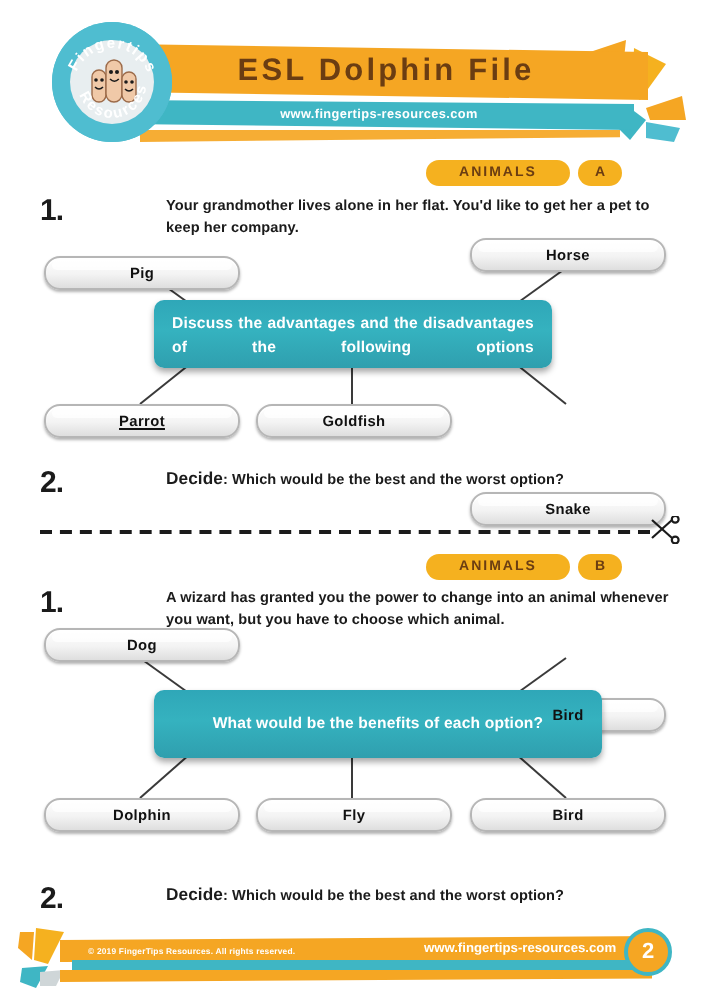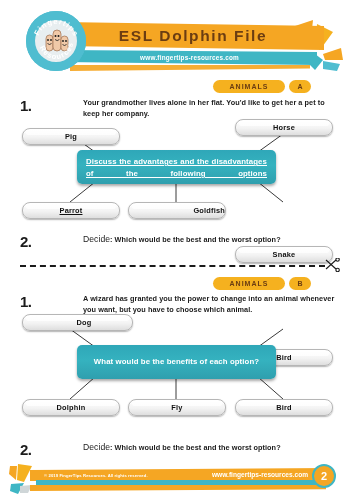--- a/index.html
+++ b/index.html
@@ -62,21 +62,21 @@
   .q-num{
     font-size:15px;font-weight:bold;color:#1b1b1b;line-height:1;
     width:16px;flex:none;padding-top:1px;letter-spacing:-.5px;
   }
   .q-text{
     font-size:7.3px;color:#1b1b1b;line-height:1.55;font-weight:bold;
     letter-spacing:.05px;
     margin-left:47px;
   }
   .q-decide .q-text{font-size:7.3px;}
-  .decide-word{font-size:8.6px;font-weight:normal;}
+  .decide-word{font-size:8.6px;font-weight:bold;}
 
   
   .pill{
     position:absolute;height:15px;border-radius:8px;
     background:linear-gradient(#ffffff,#f3f3f3 55%,#dedede);
     border:1px solid #b6b6b6;
     box-shadow:0 1px 1.5px rgba(0,0,0,.30), inset 0 1px 0 #ffffff;
     display:flex;align-items:center;justify-content:center;
     font-size:7.4px;font-weight:bold;color:#111111;letter-spacing:.2px;
   }
@@ -87,21 +87,21 @@
   .pill span{position:relative;z-index:2;}
 
   
   .cbox{
     position:absolute;border-radius:5px;
     background:linear-gradient(#2fa7b8,#35b2bf 45%,#2f9fae);
     box-shadow:0 2px 3px rgba(0,0,0,.35);
     color:#ffffff;font-size:7.8px;font-weight:bold;line-height:1.55;
     padding:6px 9px;box-sizing:border-box;letter-spacing:.1px;
   }
-  .cbox.justify{text-align:justify;text-decoration:underline;}
+  .cbox.justify{text-align:justify;}
   .cbox.justify>span{display:block;text-align-last:justify;}
   .cbox.center{text-align:center;display:flex;align-items:center;justify-content:center;}
 
   .conn{position:absolute;left:0;top:0;width:353px;height:500px;pointer-events:none;}
 
   
   .cutline{
     position:absolute;left:20px;top:265px;width:305px;height:0;
     border-top:2.2px dashed #1b1b1b;
   }
@@ -224,21 +224,21 @@
     <span>Horse</span>
   </div>
 
   <div class="cbox justify" style="left:77px;top:150px;width:199px;height:34px;">
     <span>Discuss the advantages and the disadvantages of the following options</span>
   </div>
 
   <div class="pill" style="left:22px;top:202px;width:96px;text-decoration:underline;">
     <span>Parrot</span>
   </div>
-  <div class="pill" style="left:128px;top:202px;width:96px;justify-content:flex-end;">
+  <div class="pill" style="left:128px;top:202px;width:96px;">
     <span>Goldfish</span>
   </div>
   <div class="pill" style="left:235px;top:202px;width:96px;margin-top:44px;">
     <span>Snake</span>
   </div>
 
   <div class="q q-decide" style="left:20px;top:233px;width:320px;">
     <div class="q-num">2.</div>
     <div class="q-text">
       <span class="decide-word">Decide</span><span>: Which would be the best and the worst option?</span>
@@ -258,28 +258,28 @@
   <div class="tag-row" style="left:213px;top:277px;">
     <div class="tag-main">ANIMALS</div>
     <div class="tag-letter">B</div>
   </div>
 
   <div class="q" style="left:20px;top:293px;width:320px;">
     <div class="q-num">1.</div>
     <div class="q-text">A wizard has granted you the power to change into an animal whenever you want, but you have to choose which animal.</div>
   </div>
 
-  <div class="pill" style="left:22px;top:314px;width:96px;padding-left:13px;">
+  <div class="pill" style="left:22px;top:314px;width:96px;">
     <span>Dog</span>
   </div>
   <div class="pill" style="left:235px;top:314px;width:96px;margin-top:35px;">
     <span>Bird</span>
   </div>
 
-  <div class="cbox center" style="left:77px;top:345px;width:199px;height:34px;align-items:center;">
+  <div class="cbox center" style="left:77px;top:345px;width:224px;height:34px;align-items:center;">
     <span>What would be the benefits of each option?</span>
   </div>
 
   <div class="pill" style="left:128px;top:399px;width:96px;">
     <span>Fly</span>
   </div>
   <div class="pill" style="left:22px;top:399px;width:96px;">
     <span>Dolphin</span>
   </div>
   <div class="pill" style="left:235px;top:399px;width:96px;">

